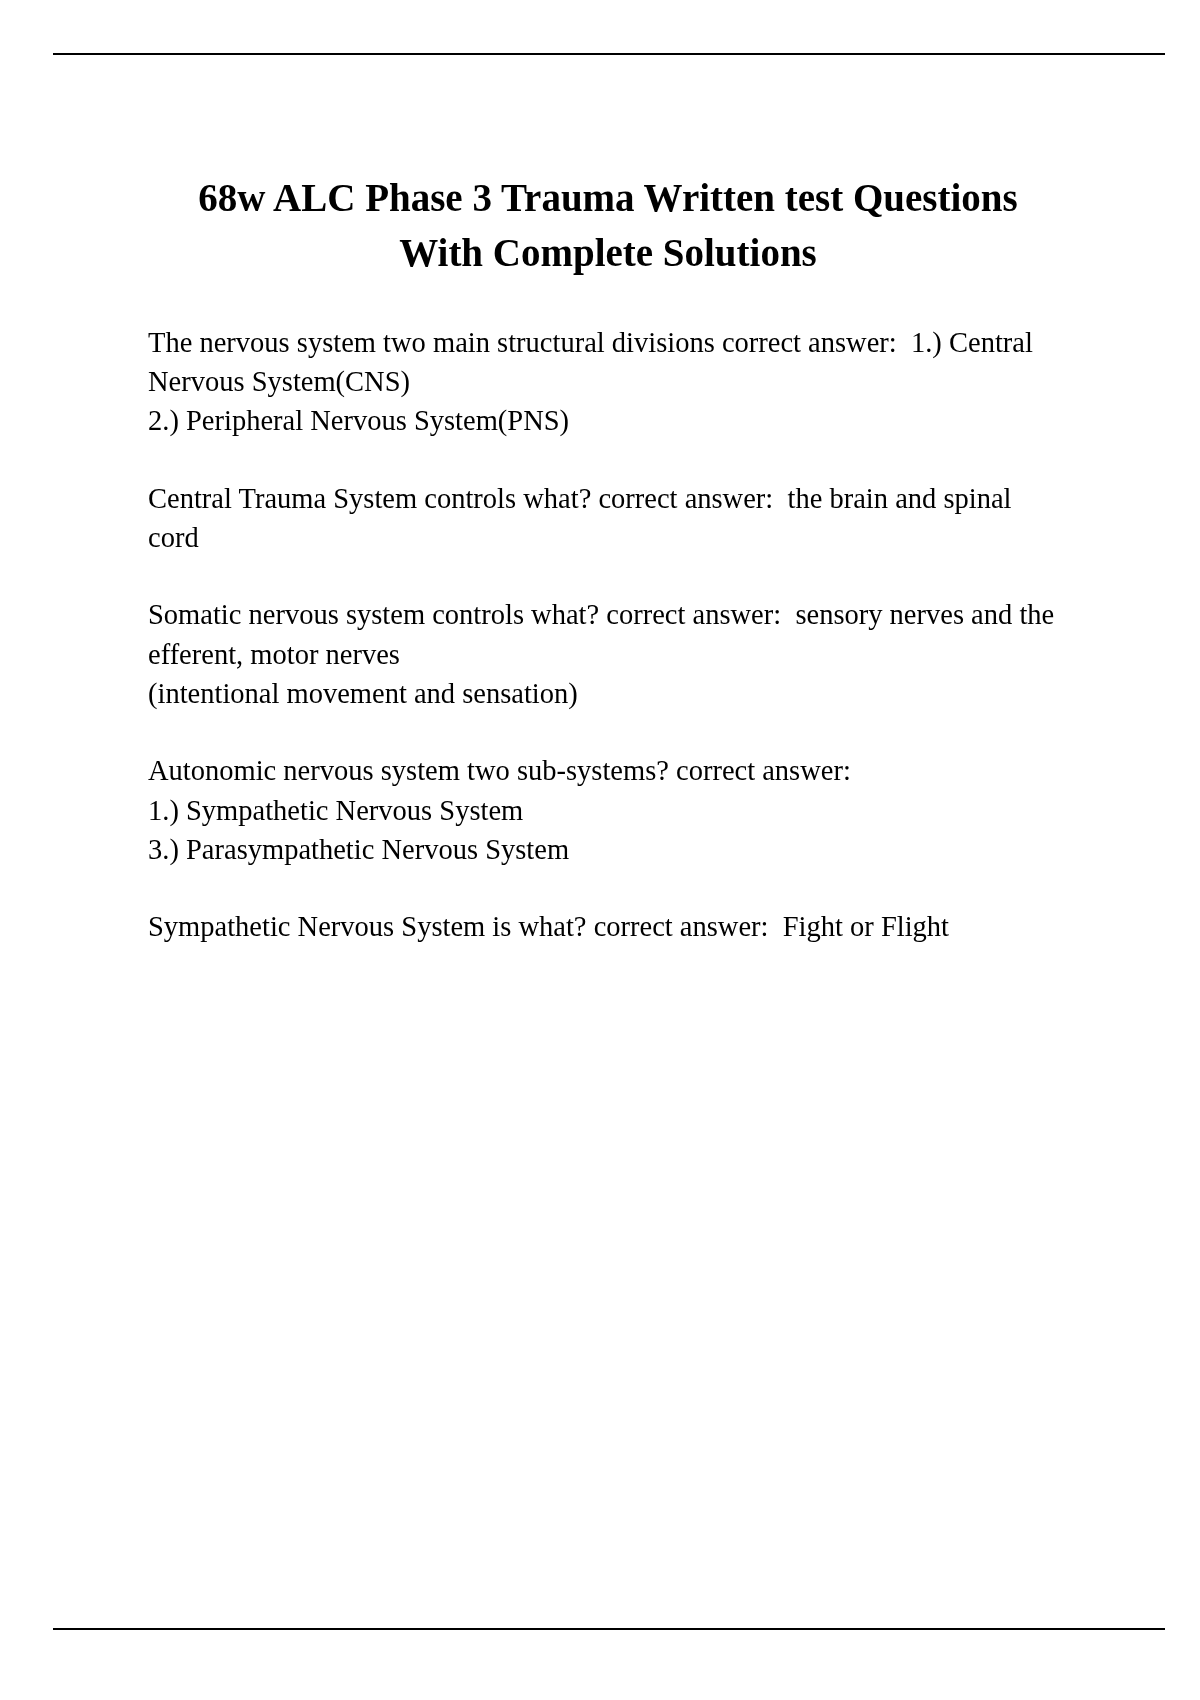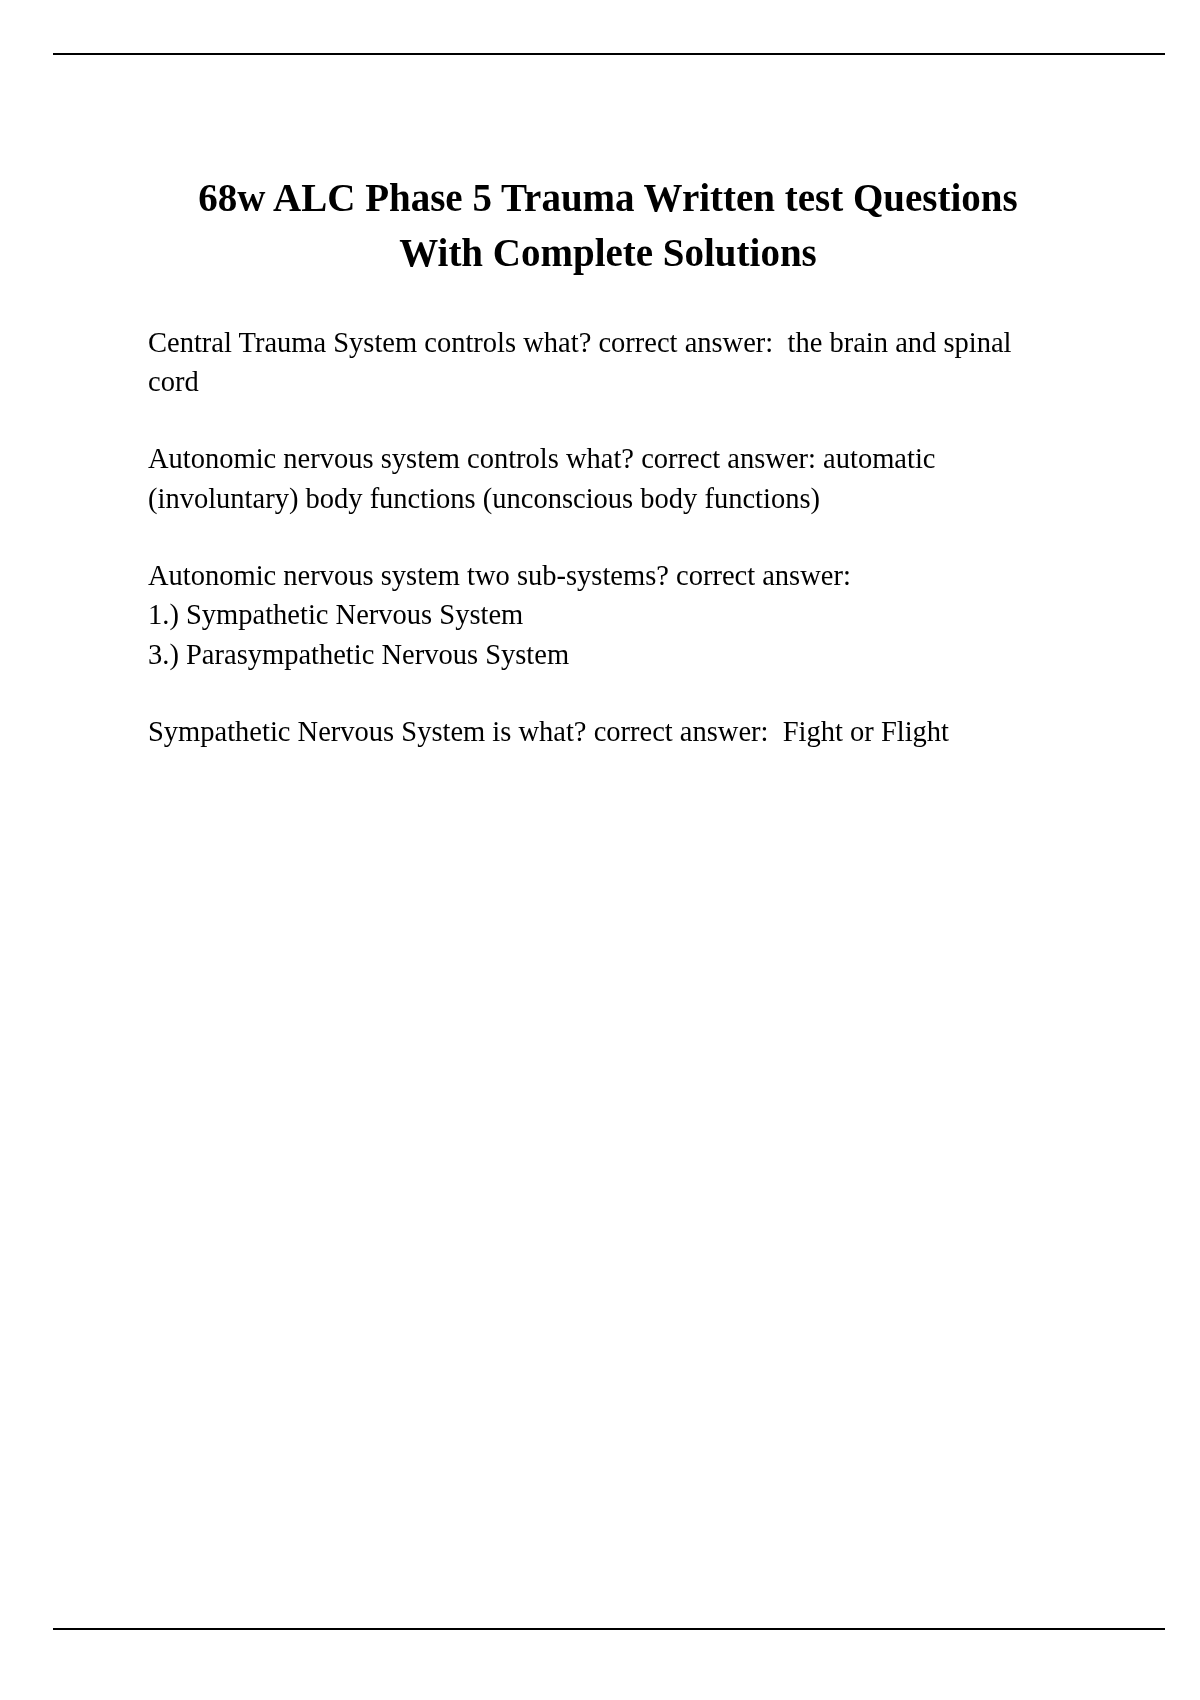--- a/index.html
+++ b/index.html
@@ -60,24 +60,27 @@
 </style>
 </head>
 <body>
 
 <div class="page">
 
   <div class="rule rule-top"></div>
 
   <div class="content">
 
-    <h1 class="doc-title">68w ALC Phase 5 Trauma Written test Questions With Complete Solutions</h1>
+    <h1 class="doc-title">68w ALC Phase 3 Trauma Written test Questions With Complete Solutions</h1>
 
+    <p class="qa-block">The nervous system two main structural divisions correct answer:  1.) Central Nervous System(CNS)
+2.) Peripheral Nervous System(PNS)</p>
     <p class="qa-block">Central Trauma System controls what? correct answer:  the brain and spinal cord</p>
-    <p class="qa-block">Autonomic nervous system controls what? correct answer: automatic (involuntary) body functions (unconscious body functions)</p>
+    <p class="qa-block">Somatic nervous system controls what? correct answer:  sensory nerves and the efferent, motor nerves
+(intentional movement and sensation)</p>
     <p class="qa-block">Autonomic nervous system two sub-systems? correct answer:
 1.) Sympathetic Nervous System
 3.) Parasympathetic Nervous System</p>
     <p class="qa-block">Sympathetic Nervous System is what? correct answer:  Fight or Flight</p>
 
   </div>
 
   <div class="rule rule-bottom"></div>
 
 </div>

